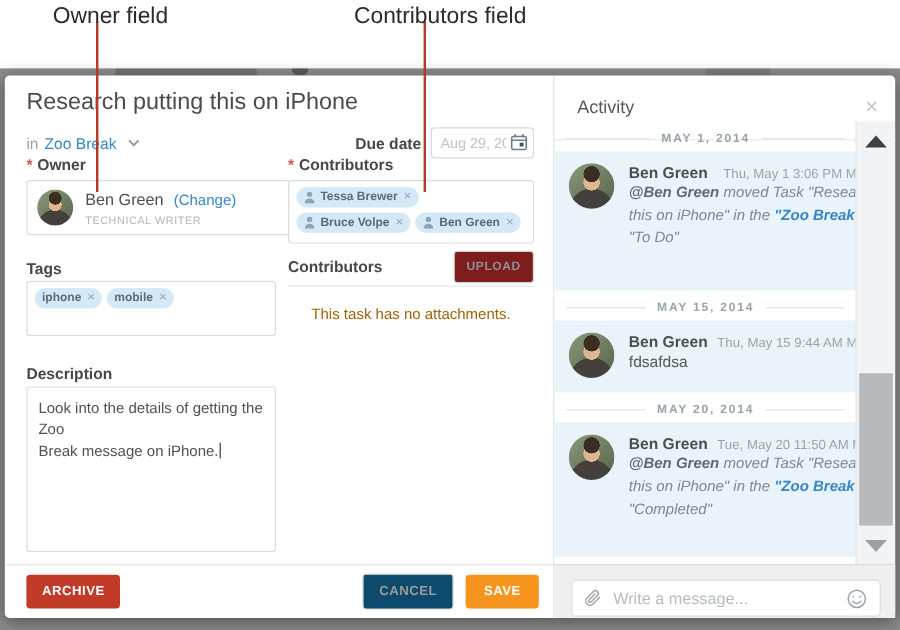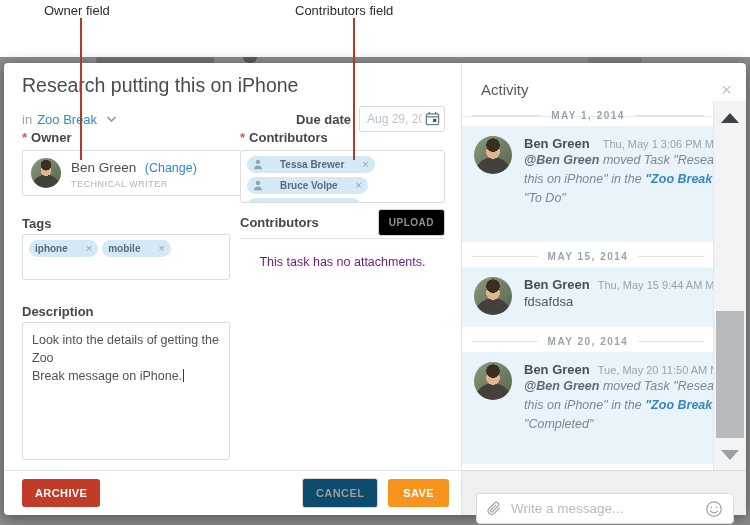--- a/index.html
+++ b/index.html
@@ -2,21 +2,21 @@
 <html style="--blue: #3787c7; --archive: #c23b28; --save: #f7941e; --ann-red: #b23b27; --chip: #d4e8f6; --entry: #e9f3fa;"><head>
 <meta charset="utf-8">
 <style>
   * { box-sizing: border-box; }
   html,body { margin:0; padding:0; }
   body {
     width:750px; height:525px; position:relative; overflow:hidden;
     background:#ffffff; font-family:"Liberation Sans", sans-serif;
   }
   
-  .ann-label { position:absolute; font-size:13px; color:#2b2b2b; z-index:60; }
+  .ann-label { position:absolute; font-size:19px; color:#2b2b2b; z-index:60; }
   #ann-owner { left:44px; top:3px; }
   #ann-contrib { left:295px; top:3px; }
   .ann-line { position:absolute; width:2px; top:18px; height:142px; background:var(--ann-red); z-index:55; }
   #ann-line-owner { left:80px; }
   #ann-line-contrib { left:353px; }
 
   
   .screen { position:absolute; left:0; top:57px; width:750px; height:468px; background:#8e8e8e; }
   .deco { position:absolute; top:0; height:6px; background:rgba(50,50,50,.28); border-radius:2px; }
   .deco-bar1 { left:96px; width:118px; }
@@ -56,34 +56,34 @@
       linear-gradient(140deg, #8a9a7a, #55634c);
     }
   .avatar-sm { width:30px; height:30px; }
   .owner-info { margin-left:10px; }
   .owner-name { font-size:13.5px; color:#4a4f54; }
   .change-link { font-size:12.5px; color:var(--blue); margin-left:4px; text-decoration:none; }
   .owner-role { font-size:9px; color:#aeb6bc; letter-spacing:.5px; margin-top:3px; }
 
   #contrib-box { left:236px; top:87px; width:205px; height:53px; padding:3px 4px; overflow:hidden; }
   .pill { display:inline-flex; align-items:center; background:var(--chip); border-radius:11px;
-    padding:3px 6px; margin:2px 2px; font-size:10px; font-weight:bold; color:#5b6b79; white-space:nowrap;gap:13px; }
+    padding:3px 6px; margin:2px 2px; font-size:10px; font-weight:bold; color:#5b6b79; white-space:nowrap; }
   .pill .p-ico { margin-right:4px; display:inline-flex; }
   .pill .x { margin-left:5px; color:#8ba3b5; font-size:11px; font-weight:normal; cursor:pointer; line-height:1; }
 
   #lbl-tags { left:18px; top:153px; }
   #tags-box { left:18px; top:171px; width:208px; height:46px; padding:3px 4px; }
 
   #att-row { position:absolute; left:236px; top:144px; width:205px; height:32px;
     border-bottom:1px solid #e3e6e9; display:flex; align-items:center; }
   #lbl-att { position:static; }
-  .upload-btn { margin-left:auto; background:#000000; border:1px solid #cfd3d6; border-radius:3px;
+  .upload-btn { margin-left:auto; background:#7f1d1d; border:1px solid #cfd3d6; border-radius:3px;
     color:#8a9197; font-size:10px; font-weight:bold; padding:7px 10px; letter-spacing:.5px; cursor:pointer; }
   #att-empty { position:absolute; left:236px; top:192px; width:205px; text-align:center;
-    color:#701a75; font-size:12.5px; }
+    color:#a16207; font-size:12.5px; }
 
   #lbl-desc { left:18px; top:241px; }
   #desc-box { left:18px; top:259px; width:208px; height:138px; padding:8px 9px;
     font-size:12.5px; color:#4d5357; line-height:1.45; cursor:text; }
   .cursor { display:inline-block; width:1px; height:13px; background:#3c3c3c;
     margin-left:1px; vertical-align:-2px; }
 
   .footer { position:absolute; left:0; bottom:0; width:100%; height:45px; border-top:1px solid #e4e4e4;
     display:flex; align-items:center; padding:0 12px 0 18px; }
   .btn { border:none; border-radius:3px; font-size:11px; font-weight:bold; letter-spacing:.4px;
@@ -123,21 +123,21 @@
   .act-scroll { position:absolute; right:0; top:0; width:33px; bottom:0;
     background:#f2f3f4; border-left:1px solid #e4e6e8; }
   .arr { width:0; height:0; position:absolute; left:50%; transform:translateX(-50%); cursor:pointer; }
   .arr-up { top:12px; border-left:9px solid transparent; border-right:9px solid transparent;
     border-bottom:10px solid #3c4146; }
   .arr-down { bottom:10px; border-left:9px solid transparent; border-right:9px solid transparent;
     border-top:10px solid #9aa0a5; }
   .thumb { position:absolute; left:2px; right:2px; top:210px; height:127px; background:#b7babd; cursor:grab; }
 
   .composer { position:absolute; left:0; bottom:0; width:100%; height:45px; background:#efefef;
-    border-top:1px solid #dcdcdc; padding:22px 12px 6px 14px; }
+    border-top:1px solid #dcdcdc; padding:12px 12px 6px 14px; }
   .composer-box { background:#fff; border:1px solid #d9dcde; border-radius:4px; height:31px;
     display:flex; align-items:center; padding:0 10px; }
   .composer-box input { flex:1; border:none; outline:none; font-size:13.5px; color:#555;
     font-family:inherit; margin:0 8px; min-width:0; background:transparent; }
   .composer-box input::placeholder { color:#b5bcc2; opacity:1; }
 </style>
 </head>
 <body>
 
 <div class="ann-label" id="ann-owner">Owner field</div>

